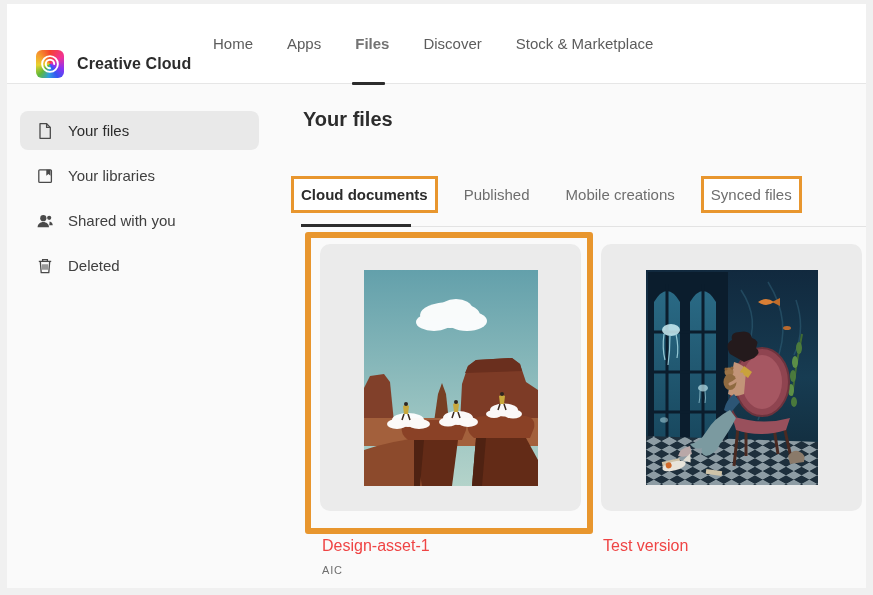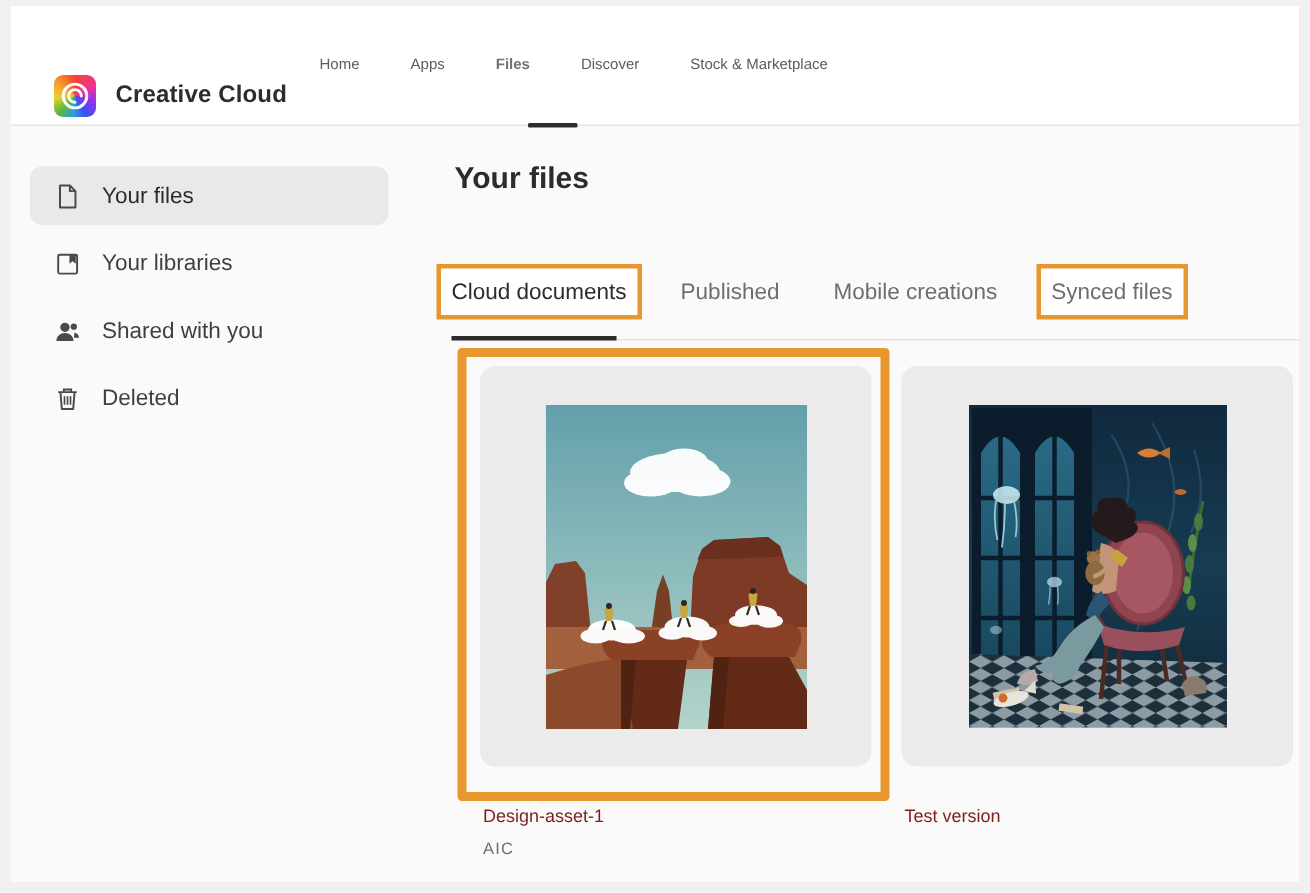--- a/index.html
+++ b/index.html
@@ -27,21 +27,21 @@
     width:28px;height:28px;border-radius:6px;flex:0 0 auto;
     background:conic-gradient(from 0deg, #f5432e 0deg, #f23295 60deg, #8c32f2 110deg,
       #3555f2 150deg, #2d9de0 185deg, #5fb83a 225deg, #e8d22e 265deg, #f5a02e 305deg, #f5432e 360deg);
     display:flex;align-items:center;justify-content:center;
   }
   .brand-label{font-size:16px;font-weight:700;color:#2c2c2c;letter-spacing:.1px;}
   .nav{
     position:absolute;left:206px;top:0;height:79px;
     display:flex;align-items:center;gap:34px;
   }
-  .nav-item{font-size:10px;color:#5c5c5c;cursor:pointer;white-space:nowrap;}
+  .nav-item{font-size:15px;color:#5c5c5c;cursor:pointer;white-space:nowrap;}
   .nav-item.active{color:#737373;font-weight:700;}
   .files-underline{
     position:absolute;left:345px;bottom:-2px;width:33px;height:3px;
     background:#2c2c2c;border-radius:1px;
   }
   
   .sidebar{position:absolute;left:13px;top:107px;width:239px;}
   .side-item{
     height:39px;margin-bottom:6px;border-radius:8px;
     display:flex;align-items:center;gap:14px;padding-left:16px;
@@ -50,33 +50,33 @@
   .side-item.selected{background:#e9e9e9;color:#2c2c2c;}
   .side-icon{width:18px;height:18px;flex:0 0 auto;display:block;}
   
   .main-title{position:absolute;left:296px;top:104px;font-size:20px;font-weight:700;color:#2c2c2c;}
   .tabs{position:absolute;left:284px;top:172px;display:flex;align-items:center;gap:16px;}
   .tab{
     height:31px;display:flex;align-items:center;padding:0 7px;
     border:3px solid transparent;font-size:15px;color:#6e6e6e;
     cursor:pointer;white-space:nowrap;background:transparent;
   }
-  .tab.active{color:#2c2c2c;font-weight:400;}
+  .tab.active{color:#2c2c2c;font-weight:700;}
   .tab.highlighted{border-color:var(--accent,#E8962E);background:#ffffff;}
   .tabs-divider{position:absolute;left:296px;right:0;top:222px;height:1px;background:#e3e3e3;}
   .active-underline{position:absolute;left:294px;top:220px;width:110px;height:3px;background:#2c2c2c;}
   
   .cards{position:absolute;left:313px;top:240px;display:flex;gap:20px;}
   .card-col{display:flex;flex-direction:column;width:261px;}
   .thumb-card{
     width:261px;height:267px;background:#ebebeb;border-radius:10px;
     display:flex;align-items:center;justify-content:center;cursor:pointer;
   }
   .thumb-card svg{display:block;}
-  .card-name{margin-top:26px;padding-left:2px;font-size:12px;color:#7f1d1d;cursor:pointer;}
+  .card-name{margin-top:26px;padding-left:2px;font-size:16px;color:#ef4444;cursor:pointer;}
   .card-type{margin-top:9px;padding-left:2px;font-size:11px;color:#6e6e6e;letter-spacing:.8px;}
   .highlight-box{
     position:absolute;box-sizing:border-box;
     border:6px solid var(--accent,#E8962E);border-radius:3px;
     pointer-events:none;
   }
   .hl-card{left:298px;top:228px;width:288px;height:302px;}
 </style>
 </head>
 <body>

